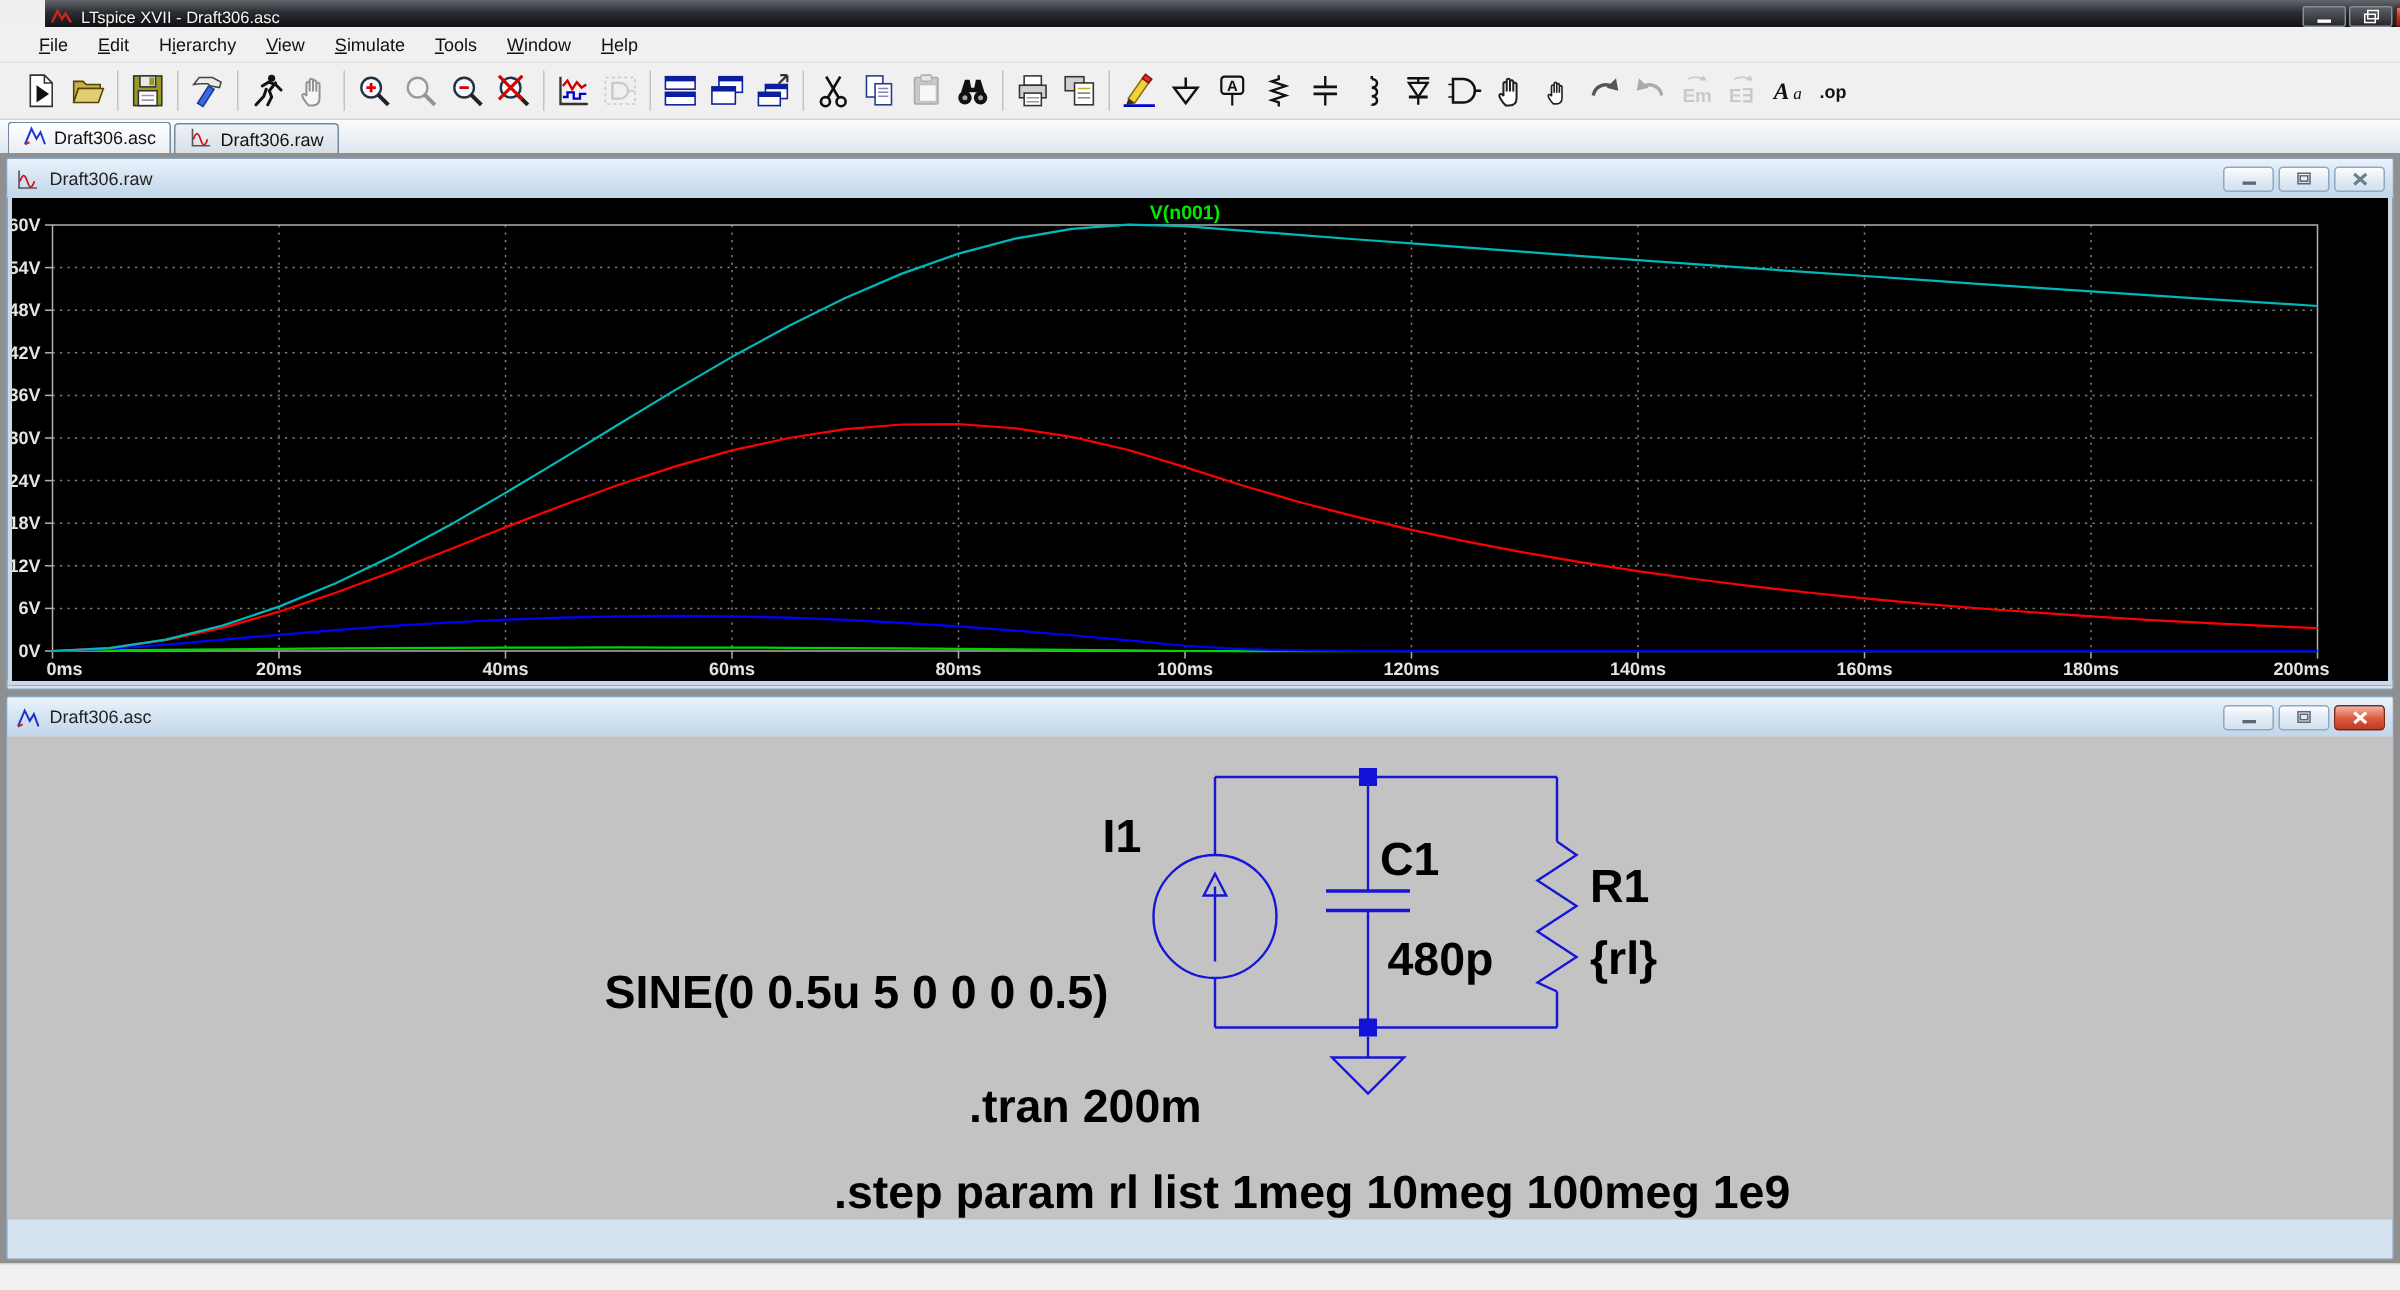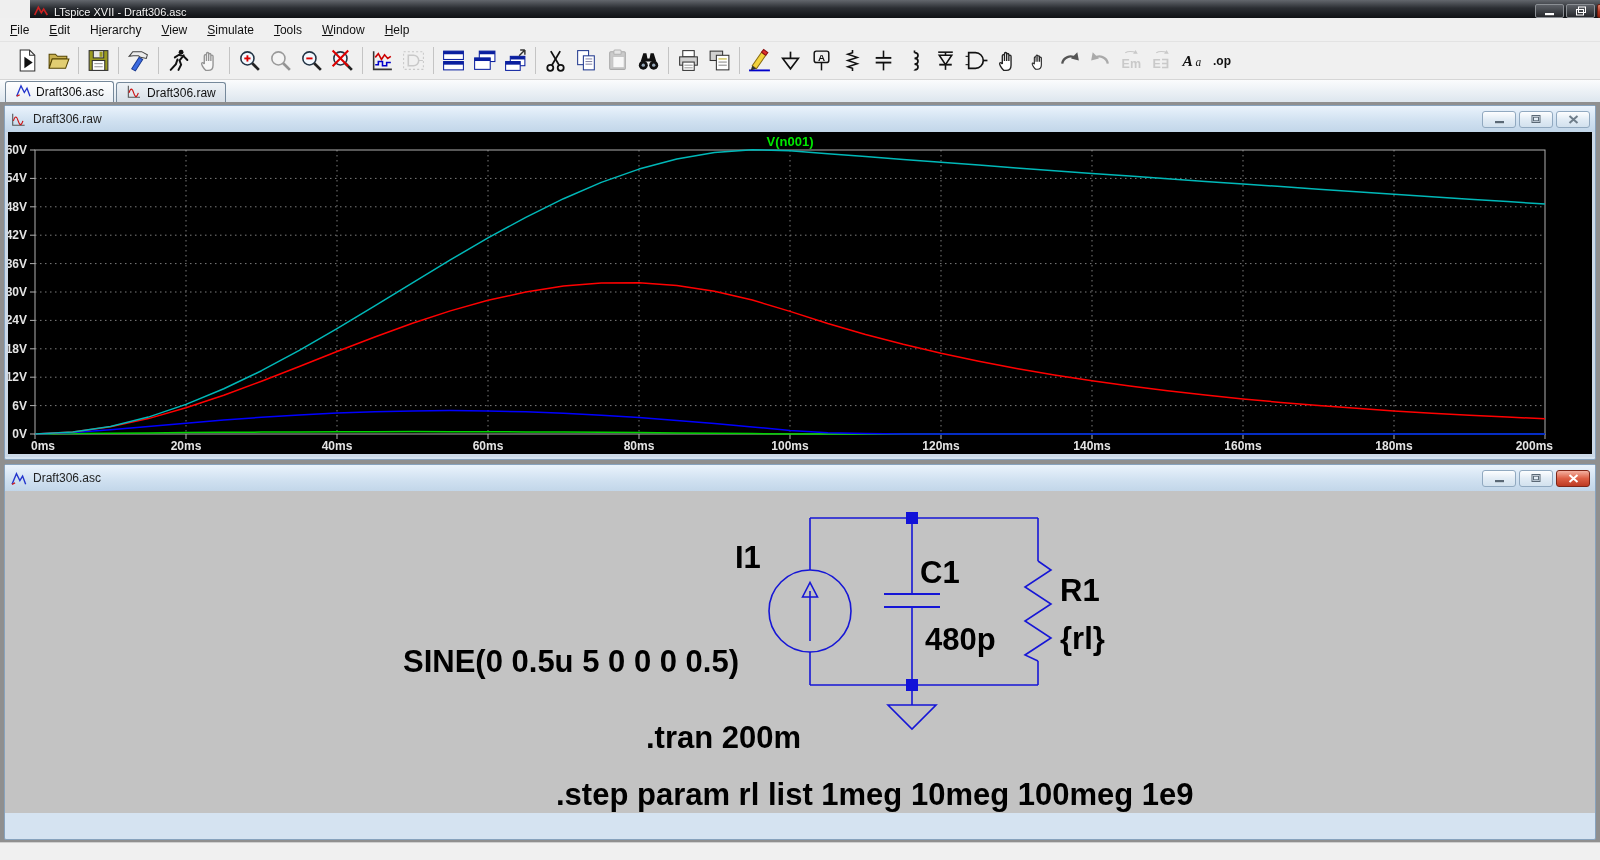--- a/index.html
+++ b/index.html
@@ -12,21 +12,21 @@
     display:flex;align-items:flex-end;margin-left:30px;}
   .titlebar .app-ico{width:16px;height:14px;margin-left:3px;}
   .title-text{font-size:11px;color:#f4f4f4;margin-left:5px;text-shadow:0 1px 2px #000;}
   .main-controls{margin-left:auto;margin-right:4px;display:flex;gap:2px;}
   .mainbtn{width:29px;height:14px;border:1px solid #8b8f94;border-radius:2px;
     background:linear-gradient(#5d6167,#26282c);display:flex;align-items:center;justify-content:center;color:#eee;padding:0;}
   .mainbtn.close{background:linear-gradient(#e2846f,#b03420 55%,#8f1f0e);border-color:#6d1d10;}
 
   
   .menubar{position:absolute;left:0;top:18px;width:1600px;height:24px;background:#f0f0f0;
-    display:flex;align-items:center;padding-left:0;box-sizing:border-box;border-bottom:1px solid #e3e3e3;}
+    display:flex;align-items:center;padding-left:16px;box-sizing:border-box;border-bottom:1px solid #e3e3e3;}
   .menu-item{font-size:12px;color:#101010;padding:3px 10px;cursor:default;}
 
   
   .toolbar{position:absolute;left:0;top:42px;width:1600px;height:38px;background:#f0f0f0;
     display:flex;align-items:center;padding-left:12px;box-sizing:border-box;border-bottom:1px solid #d6d6d6;}
   .tb-btn{width:31px;height:31px;display:flex;align-items:center;justify-content:center;
     background:transparent;border:none;padding:0;margin:0;}
   .tb-btn svg{width:25px;height:25px;}
   .tb-btn.disabled{filter:grayscale(1) opacity(0.45);}
   .tb-sep{width:1px;height:27px;background:#c4c4c4;margin:0 4px;}

